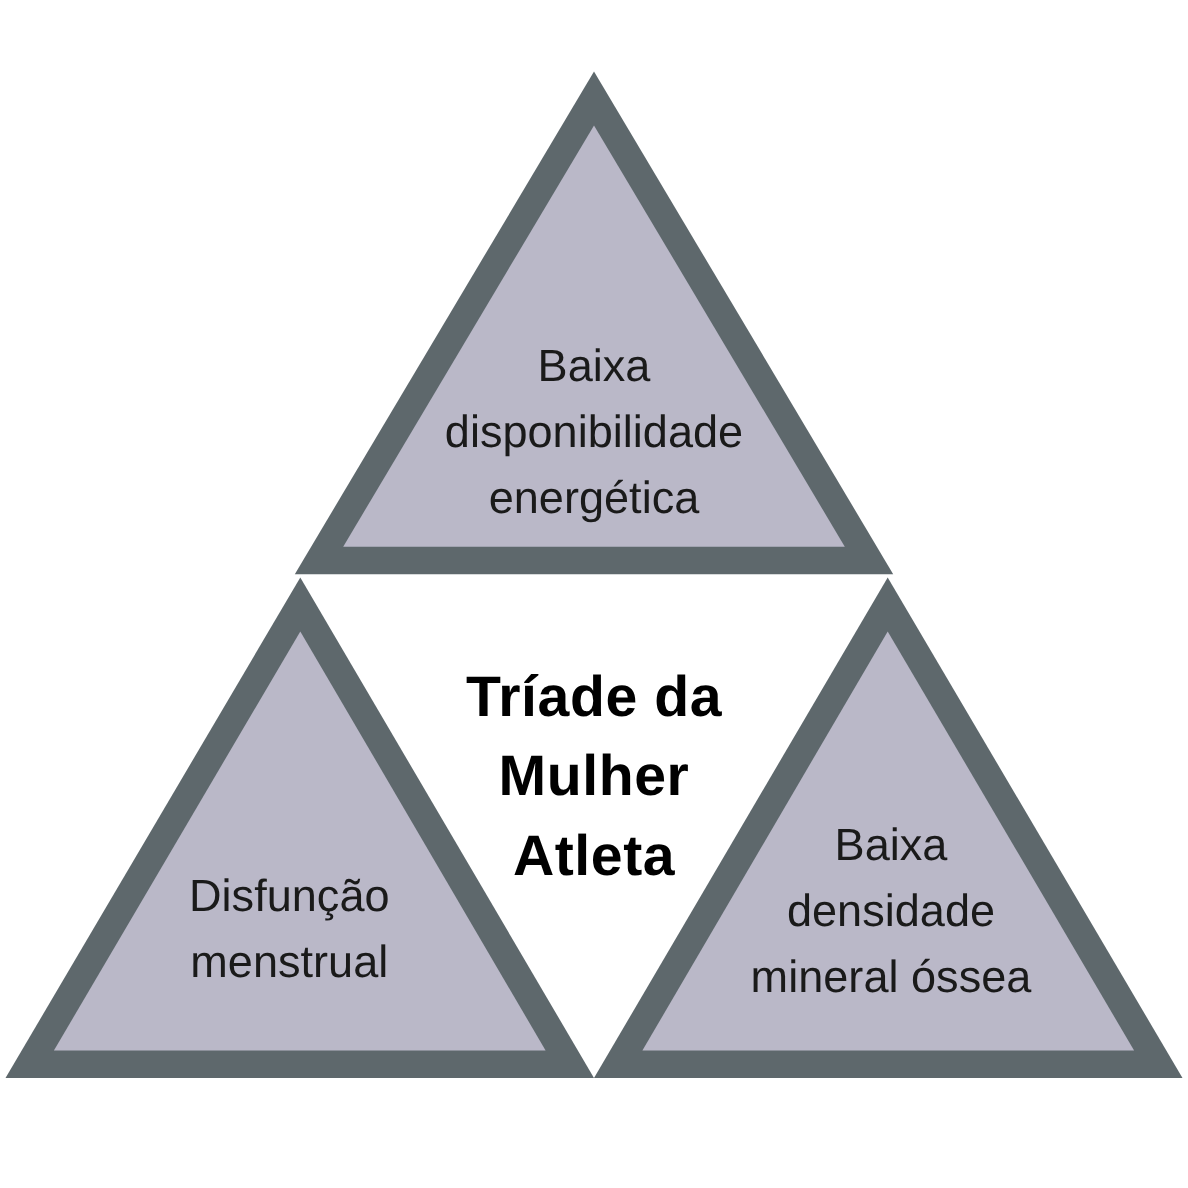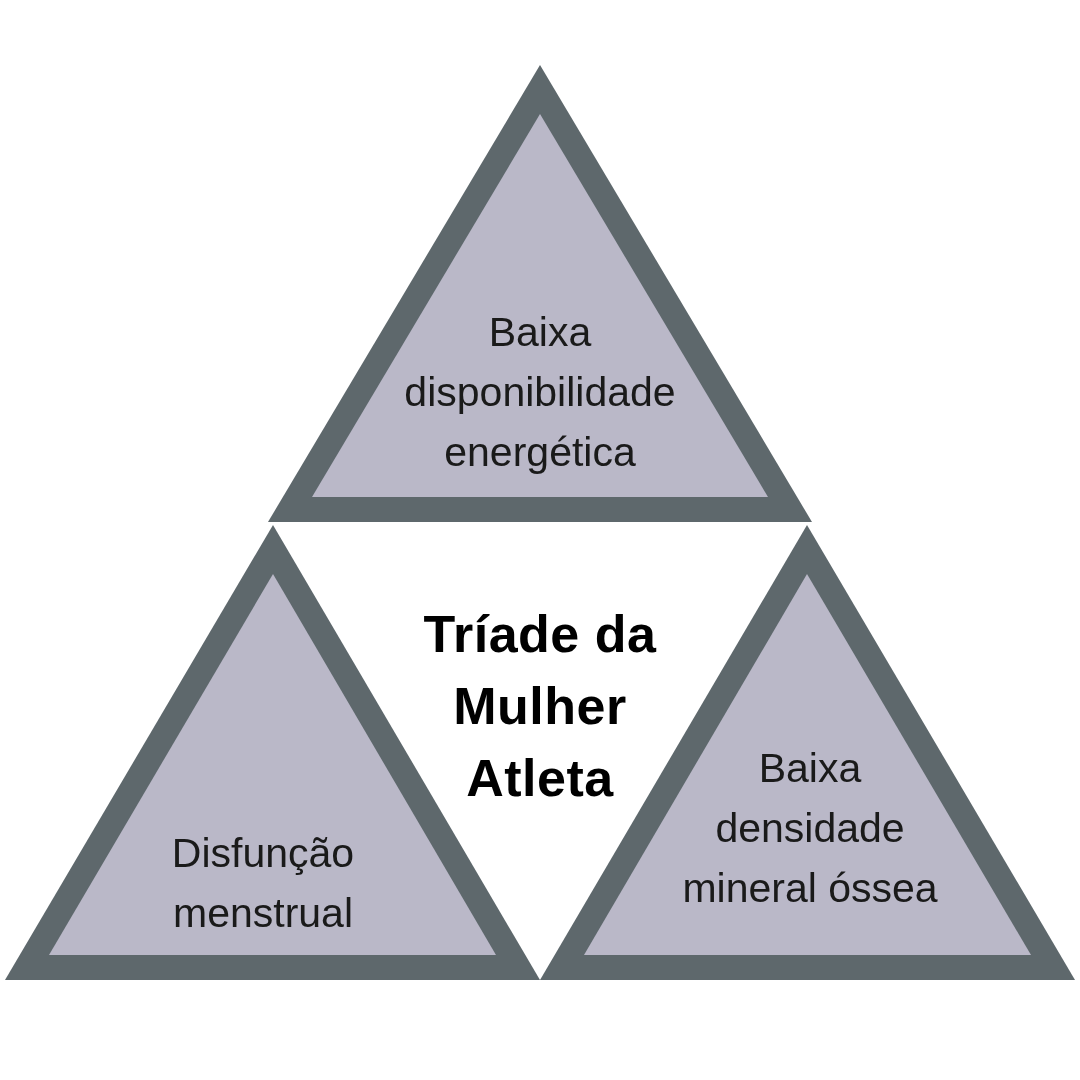--- a/index.html
+++ b/index.html
@@ -18,21 +18,21 @@
     }
     .label {
       position: absolute;
       text-align: center;
       white-space: pre-line;
       font-size: 41px;
       line-height: 60px;
       font-weight: 400;
     }
     .label-top    { left: 290px; top: 292px; width: 500px; }
-    .label-bl     { left:  63px; top: 813px; width: 400px; }
+    .label-bl     { left:  63px; top: 774px; width: 400px; }
     .label-br     { left: 590px; top: 728px; width: 440px; }
     .title {
       position: absolute;
       left: 340px; top: 588px; width: 400px;
       text-align: center;
       white-space: pre-line;
       font-size: 52px;
       line-height: 72px;
       font-weight: 700;
       letter-spacing: 0.5px;

